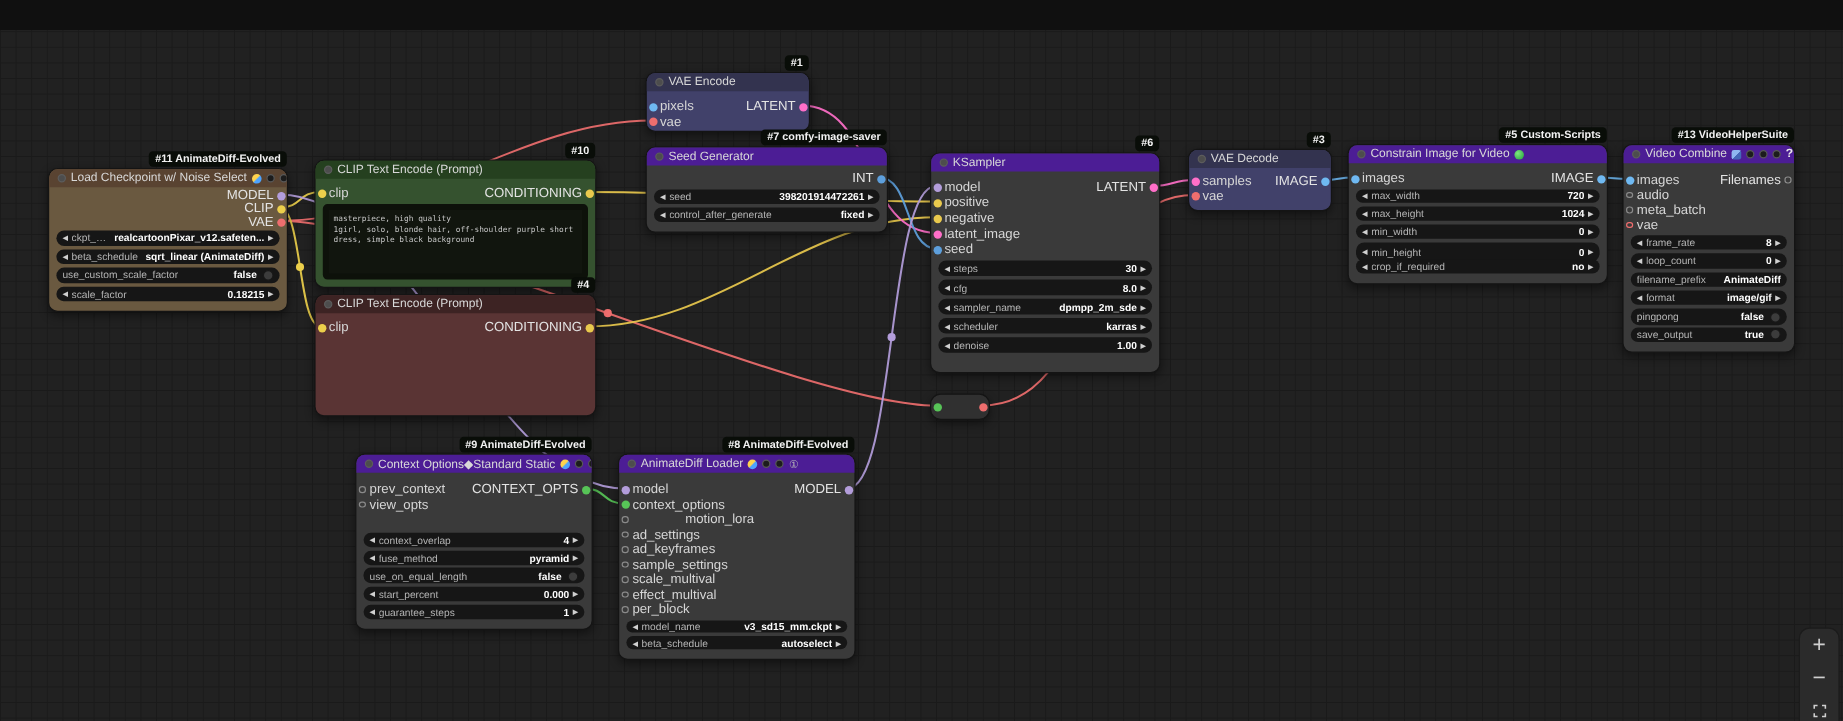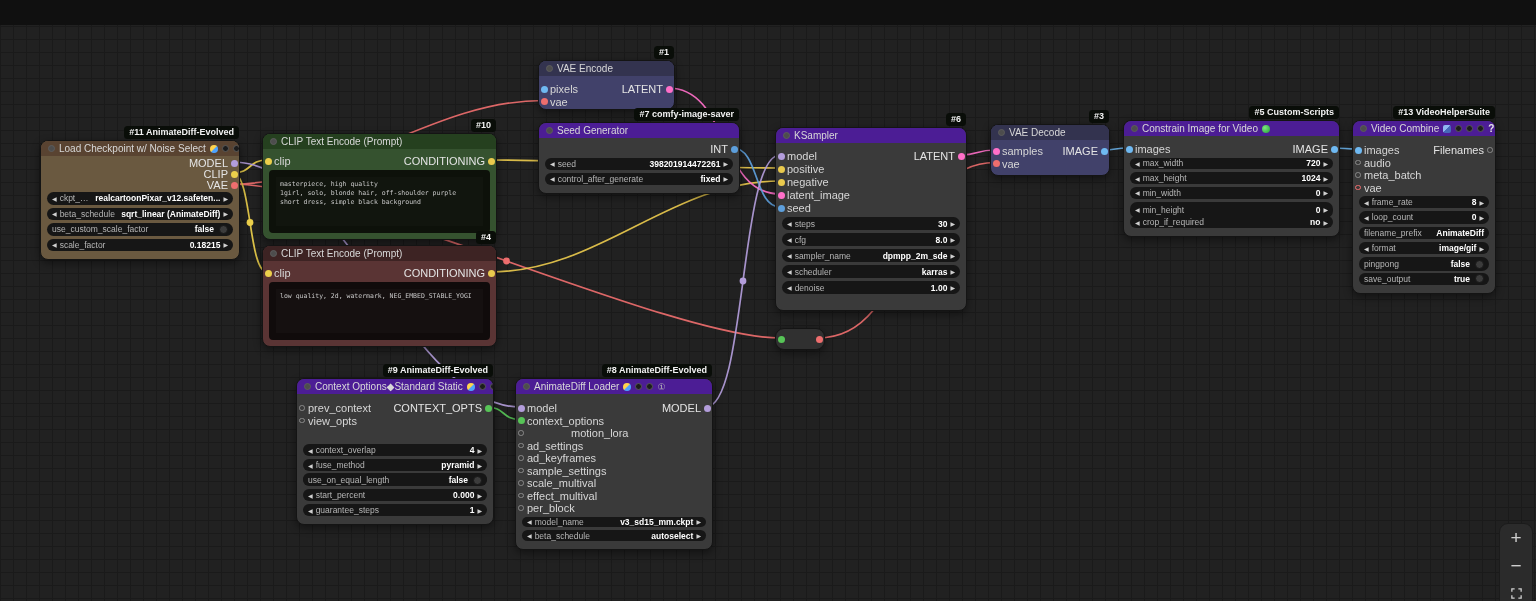--- a/index.html
+++ b/index.html
@@ -47,21 +47,21 @@
   .widget{
     position:absolute;left:6px;right:6px;background:#161616;border-radius:7px;
     display:flex;align-items:center;padding:0 5px;font-size:8.5px;color:#b6b6b6;gap:3px;
     box-sizing:border-box;white-space:nowrap;overflow:hidden;
   }
   .widget .arr{font-size:6px;color:#d0d0d0;flex:none;}
   .widget .wlabel{flex:1 1 auto;overflow:hidden;text-overflow:ellipsis;}
   .widget .wvalue{flex:none;color:#ffffff;font-weight:bold;}
   .widget .knob{flex:none;width:9px;height:9px;border-radius:50%;background:#3c3c3c;border:1px solid #181818;box-sizing:border-box;margin-left:2px;}
   .ta{
-    position:absolute;left:6px;right:6px;background:#121212;border:7px solid #bef264;border-radius:4px;
+    position:absolute;left:6px;right:6px;background:#121212;border:5px solid #bef264;border-radius:4px;
     color:#c6c6c6;font-family:"DejaVu Sans Mono",monospace;font-size:6.5px;line-height:1.4;
     padding:3px 4px;white-space:pre-wrap;word-break:break-word;overflow:hidden;box-sizing:border-box;
   }
   
   .theme-default{background:#3a3a3a;} .theme-default .ntitle{background:#4c1d95;}
   .theme-brown{background:#6a5940;} .theme-brown .ntitle{background:#594331;}
   .theme-green{background:#35522f;} .theme-green .ntitle{background:#25401f;}
   .theme-green .ta{background:#11150e;border-color:#0d110a;}
   .theme-red{background:#5a3434;} .theme-red .ntitle{background:#3d2323;}
   .theme-red .ta{background:#151010;border-color:#100b0b;}
@@ -154,21 +154,20 @@
       <div class="node theme-red" style="left: 262px; top: 245px; width: 233px; height: 100px;">
         <div class="badge">#4</div>
         <div class="ntitle">
           <span class="tdot"></span>
           <span>CLIP Text Encode (Prompt)</span>
         </div>
         <div class="port-dot" style="left: 1.5px; top: 23.5px; width: 7px; height: 7px; background: rgb(236, 207, 75);"></div>
         <span class="port-label" style="left: 11px; top: 22px;">clip</span>
         <div class="port-dot" style="left: 224.5px; top: 23.5px; width: 7px; height: 7px; background: rgb(233, 201, 77);"></div>
         <span class="port-label out" style="right: 11px; top: 22px;">CONDITIONING</span>
-        <div class="ta" style="top: 35.5px; bottom: 6px;">low quality, 2d, watermark, NEG_EMBED_STABLE_YOGI</div>
       </div>
       <div class="node theme-purple" style="left: 538px; top: 60px; width: 135px; height: 48px;">
         <div class="badge">#1</div>
         <div class="ntitle">
           <span class="tdot"></span>
           <span>VAE Encode</span>
         </div>
         <div class="port-dot" style="left: 1.5px; top: 24.5px; width: 7px; height: 7px; background: rgb(111, 185, 242);"></div>
         <span class="port-label" style="left: 11px; top: 23px;">pixels</span>
         <div class="port-dot" style="left: 1.5px; top: 37px; width: 7px; height: 7px; background: rgb(238, 110, 110);"></div>

